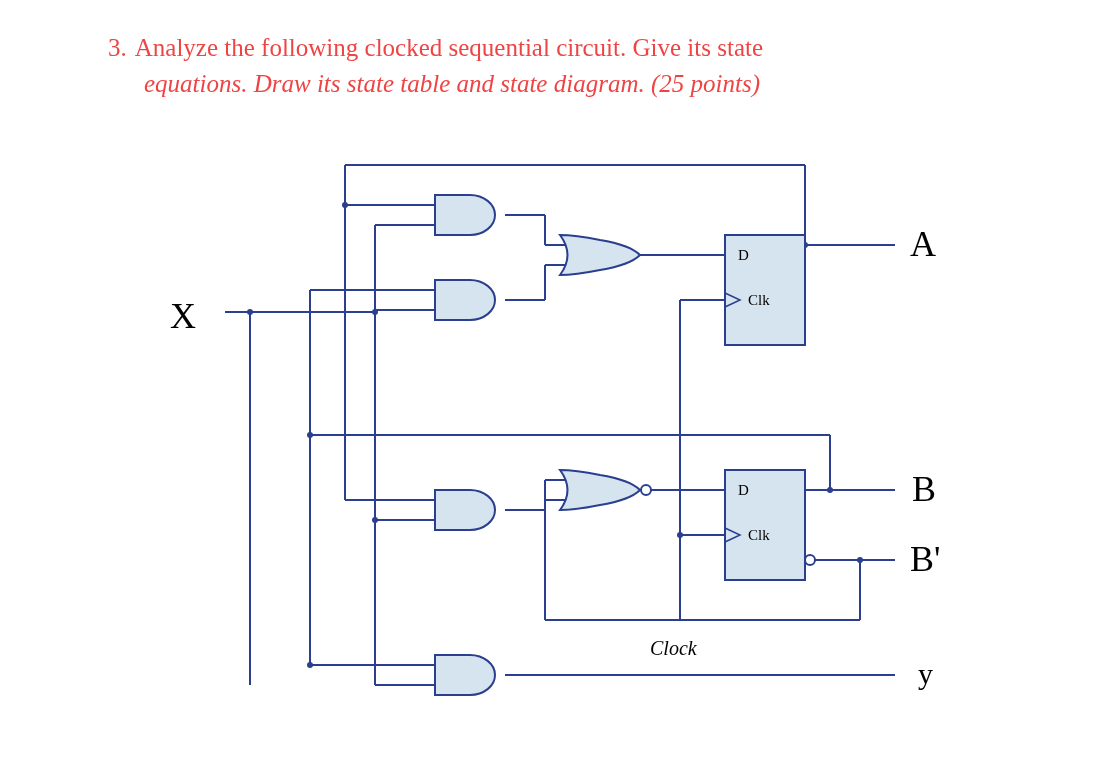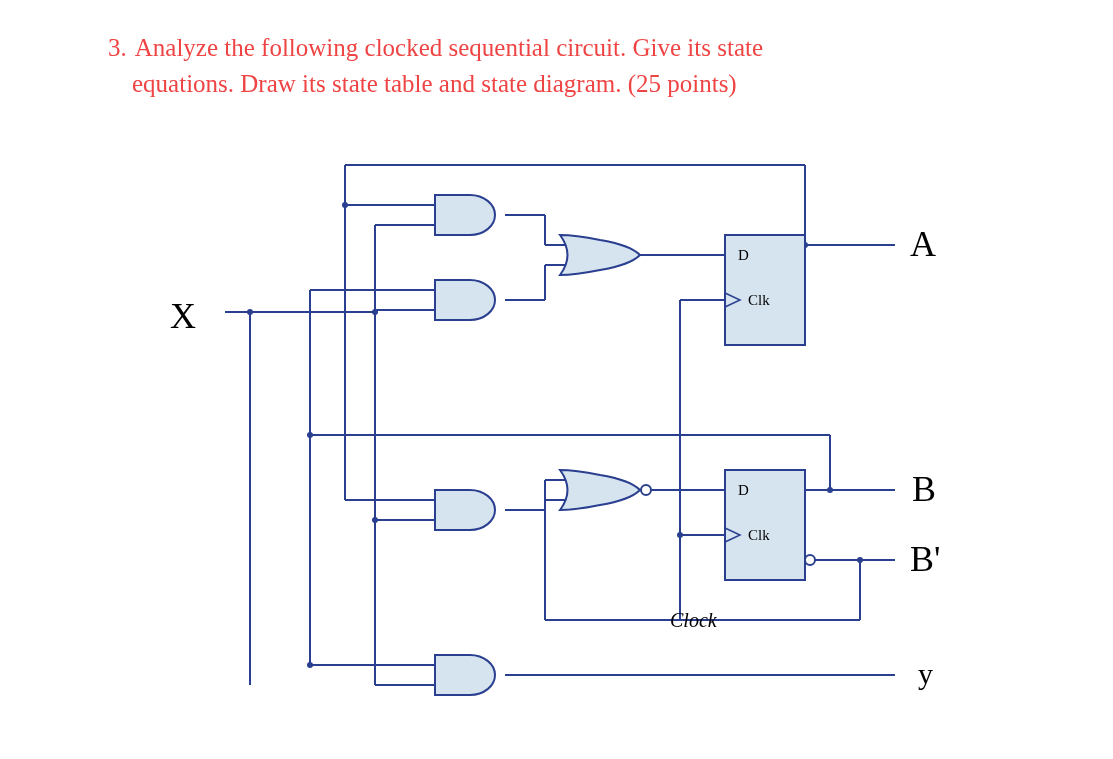--- a/index.html
+++ b/index.html
@@ -52,21 +52,21 @@
     .ff-text {
       font-size: 15px;
       font-family: 'Times New Roman', Times, serif;
     }
   </style>
 </head>
 <body>
 
 <div class="question-text">
   <span class="question-number">3.</span><span>Analyze  the  following  clocked  sequential  circuit.  Give  its  state</span><br>
-  <span style="margin-left:24px;">equations. Draw its state table and state diagram. (25 points)</span>
+  <span style="margin-left:36px;font-style:italic;">equations. Draw its state table and state diagram. (25 points)</span>
 </div>
 
 <div class="diagram-container">
   <svg viewBox="0 0 820 580" preserveAspectRatio="none">
 
     <g stroke="#2a3f8f" stroke-width="2" fill="none">
 
       <line x1="75" y1="167" x2="225" y2="167"></line>
 
       <line x1="100" y1="167" x2="100" y2="540"></line>
@@ -179,14 +179,14 @@
       <circle cx="660" cy="415" r="5" fill="#ffffff" stroke="#2a3f8f" stroke-width="2"></circle>
     </g>
   </svg>
 
   
   <div class="label label-big" style="top:150px; left:20px;">X</div>
   <div class="label label-big" style="top:78px; left:760px;">A</div>
   <div class="label label-big" style="top:323px; left:762px;">B</div>
   <div class="label label-big" style="top:393px; left:760px;">B'</div>
   <div class="label" style="top:512px; left:768px; font-size:30px;">y</div>
-  <div class="label label-small" style="top:464px; left:500px;margin-left:20px;">Clock</div>
+  <div class="label label-small" style="top:492px; left:500px;">Clock</div>
 </div>
 
 </body></html>

